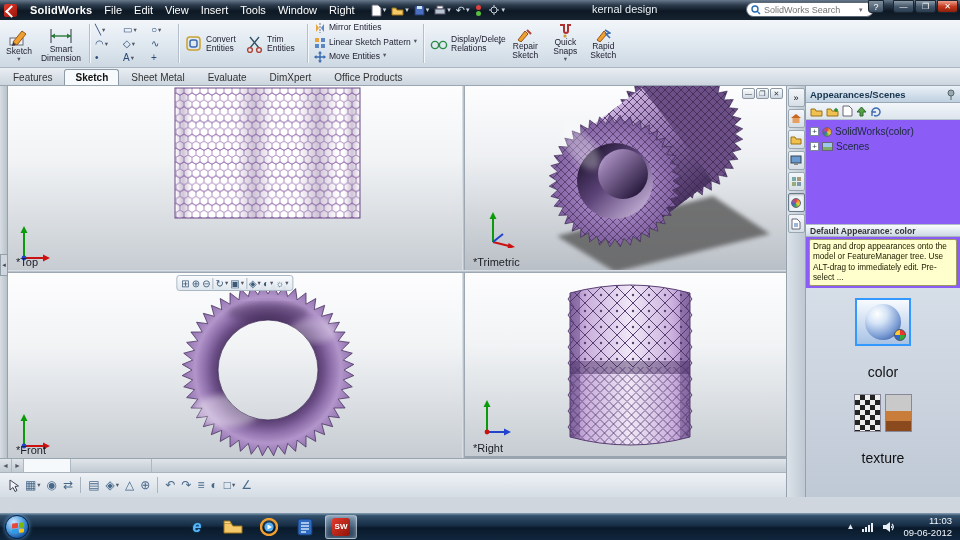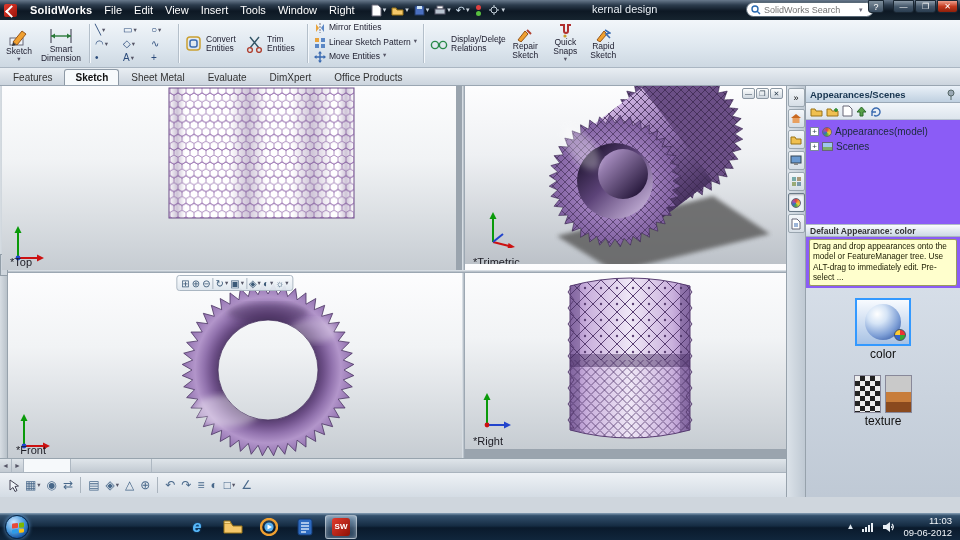--- a/index.html
+++ b/index.html
@@ -50,24 +50,24 @@
 .ctab{padding:2px 10px 2px;color:#333;border:1px solid transparent;border-bottom:0;border-radius:3px 3px 0 0;margin-right:1px}
 .ctab.active{background:#f7fafc;border-color:#8e9aa6;color:#111;font-weight:bold}
 
 
 .workarea{position:absolute;top:86px;left:0;width:960px;height:411px;display:flex}
 .leftcol{width:786px;display:flex;flex-direction:column}
 .viewports{position:relative;width:786px;height:372px;background:#9aa4ae}
 .leftstrip{position:absolute;left:0;top:0;width:8px;height:372px;background:linear-gradient(90deg,#d7dde3,#b9c2ca);border-right:1px solid #97a2ac}
 .lstab{position:absolute;left:0;top:168px;width:8px;height:22px;background:#cfd6dd;border:1px solid #929ea8;font-size:7px;color:#445;display:flex;align-items:center;justify-content:center}
 .vp{position:absolute;background:linear-gradient(180deg,#fdfdfe 0%,#f1f3f5 40%,#c6ccd2 100%);overflow:hidden}
-.vp-tl{left:2px;top:0;width:454px;height:184px}
+.vp-tl{left:8px;top:0;width:454px;height:184px}
 .vp-tr{left:465px;top:0;width:321px;height:184px}
 .vp-bl{left:8px;top:187px;width:454px;height:185px}
-.vp-br{left:465px;top:178px;width:321px;height:185px}
+.vp-br{left:465px;top:185px;width:321px;height:185px}
 .vsplit{position:absolute;left:462px;top:0;width:3px;height:372px;background:linear-gradient(90deg,#e6ebf0,#8e9aa6)}
 .hsplit{position:absolute;left:8px;top:184px;width:778px;height:3px;background:linear-gradient(#e6ebf0,#8e9aa6)}
 .vp-label{position:absolute;left:8px;bottom:2px;font-size:11px;color:#1c1c24}
 .triad{position:absolute;left:10px;bottom:8px}
 .minibtns{position:absolute;right:3px;top:2px;display:flex;gap:1px}
 .minibtn{width:13px;height:11px;font-size:7px;line-height:10px;text-align:center;color:#345;background:linear-gradient(#fdfefe,#cfd7df);border:1px solid #8b97a3;border-radius:2px}
 .headsup{position:absolute;left:50%;top:2px;transform:translateX(-50%);height:16px;display:flex;align-items:center;gap:2px;
   background:linear-gradient(rgba(250,252,254,.95),rgba(222,230,238,.95));border:1px solid #aab6c2;border-radius:3px;padding:0 4px;font-size:10px;color:#3c5a78}
 .headsup .hsep{width:1px;height:11px;background:#aab6c2}
 .headsup .hic{display:flex;align-items:center;gap:1px}
@@ -92,21 +92,21 @@
 .trow{display:flex;align-items:center;gap:3px;height:15px;padding-left:2px}
 .expander{width:9px;height:9px;border:1px solid #7a8a9a;background:#fff;font-size:8px;line-height:7px;text-align:center;color:#345}
 .ball{width:10px;height:10px;border-radius:50%;background:conic-gradient(#e04040,#f0a030,#e8d040,#50a840,#3070c0,#a050b0,#e04040);border:1px solid #667}
 .scene-ic{width:11px;height:9px;background:linear-gradient(#9ec6ee 55%,#7fae6a 55%);border:1px solid #667}
 .tp-defbar{height:13px;background:linear-gradient(#fafcfe,#ccd9e6);border-top:1px solid #b0bcc8;border-bottom:1px solid #a8b4c0;font-size:8.5px;font-weight:bold;color:#333;display:flex;align-items:center;padding:0 4px}
 .tp-tip{margin:2px 3px;background:#ffffcd;border:1px solid #9a9a60;border-radius:2px;padding:2px 3px;font-size:8.2px;line-height:1.25;color:#1a1a00}
 .tp-thumbs{flex:1;background:linear-gradient(#d6dee8,#bfc9d5);display:flex;flex-direction:column;align-items:center;padding-top:10px}
 .thumb-color{width:56px;height:48px;border:2px solid #39f;background:linear-gradient(#f8fbff,#a8c2e4);display:flex;align-items:center;justify-content:center;position:relative}
 .sphere{width:36px;height:36px;border-radius:50%;background:radial-gradient(circle at 34% 28%,#ffffff,#d5e4f6 28%,#7e9fd6 62%,#3a5fa8 88%)}
 .wheel{position:absolute;right:3px;bottom:3px;width:12px;height:12px;border-radius:50%;background:conic-gradient(#e33 0 25%,#3a3 0 50%,#36c 0 75%,#fc3 0 100%);border:1px solid #456}
-.thumb-label{font-size:12px;color:#111;margin:1px 0 14px}
+.thumb-label{font-size:14px;color:#111;margin:18px 0 14px}
 .tex-row{display:flex;gap:4px}
 .tex{width:27px;height:38px;border:1px solid #889}
 .tex.checker{background-image:linear-gradient(45deg,#222 25%,transparent 25%,transparent 75%,#222 75%),linear-gradient(45deg,#222 25%,#eee 25%,#eee 75%,#222 75%);background-size:10px 10px;background-position:0 0,5px 5px;background-color:#eee}
 .tex.rust{background:linear-gradient(#c9c9c9 0 45%,#c87d3a 45% 72%,#8a4a1e 72%)}
 
 
 .statusbar{position:absolute;top:497px;left:0;width:960px;height:16px;background:linear-gradient(#f4f7fa,#d6dde4);border-top:1px solid #9aa6b2;display:flex;align-items:center;font-size:9.5px;color:#222;padding:0 6px;gap:8px}
 .sb-sep{width:1px;height:12px;background:#a8b4c0}
 .sb-note{width:11px;height:12px;background:linear-gradient(#ffe98a,#e8b93a);border:1px solid #8a6a10}
 
@@ -623,21 +623,21 @@
           </svg>
         <svg width="12" height="11" data-interactable="true">
             <path d="M2 6 a4 4 0 1 1 2 3.4" fill="none" stroke="#3a6ab0" stroke-width="1.4"></path>
             <path d="M2 10 V6 H6" fill="none" stroke="#3a6ab0" stroke-width="1.4"></path>
           </svg>
       </div>
       <div class="tp-tree" data-interactable="false">
         <div class="trow" data-interactable="true">
           <span class="expander" data-interactable="true">+</span>
           <span class="ball" data-interactable="false"></span>
-          <span data-interactable="false">Appearances(model)</span>
+          <span data-interactable="false">SolidWorks(color)</span>
         </div>
         <div class="trow" data-interactable="true">
           <span class="expander" data-interactable="true">+</span>
           <span class="scene-ic" data-interactable="false"></span>
           <span data-interactable="false">Scenes</span>
         </div>
       </div>
       <div class="tp-defbar" data-interactable="false">Default Appearance: color</div>
       <div class="tp-tip" data-interactable="false">Drag and drop appearances onto the model or FeatureManager tree.  Use ALT-drag to immediately edit.  Pre-select ...</div>
       <div class="tp-thumbs" data-interactable="false">

